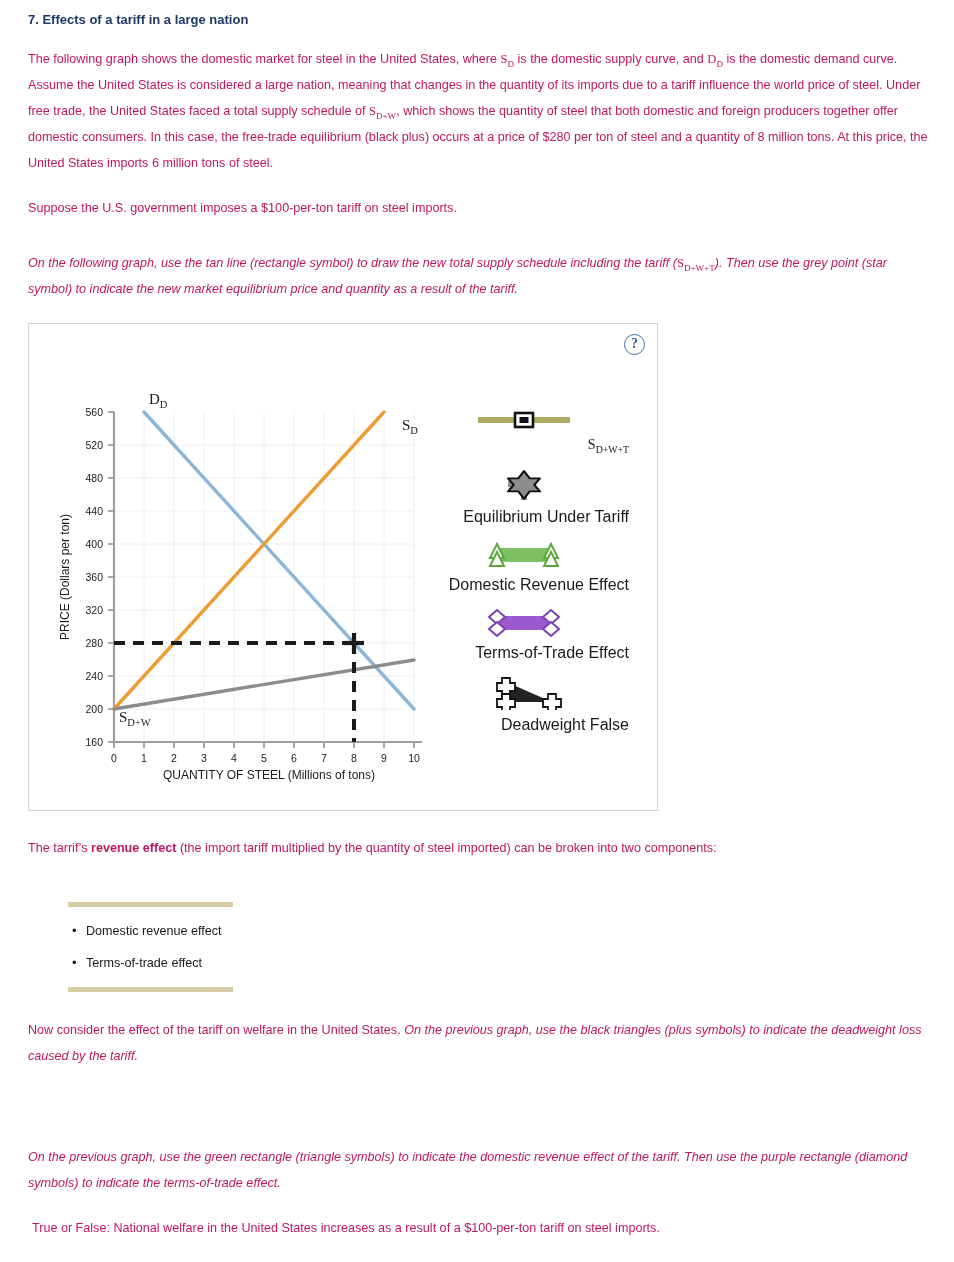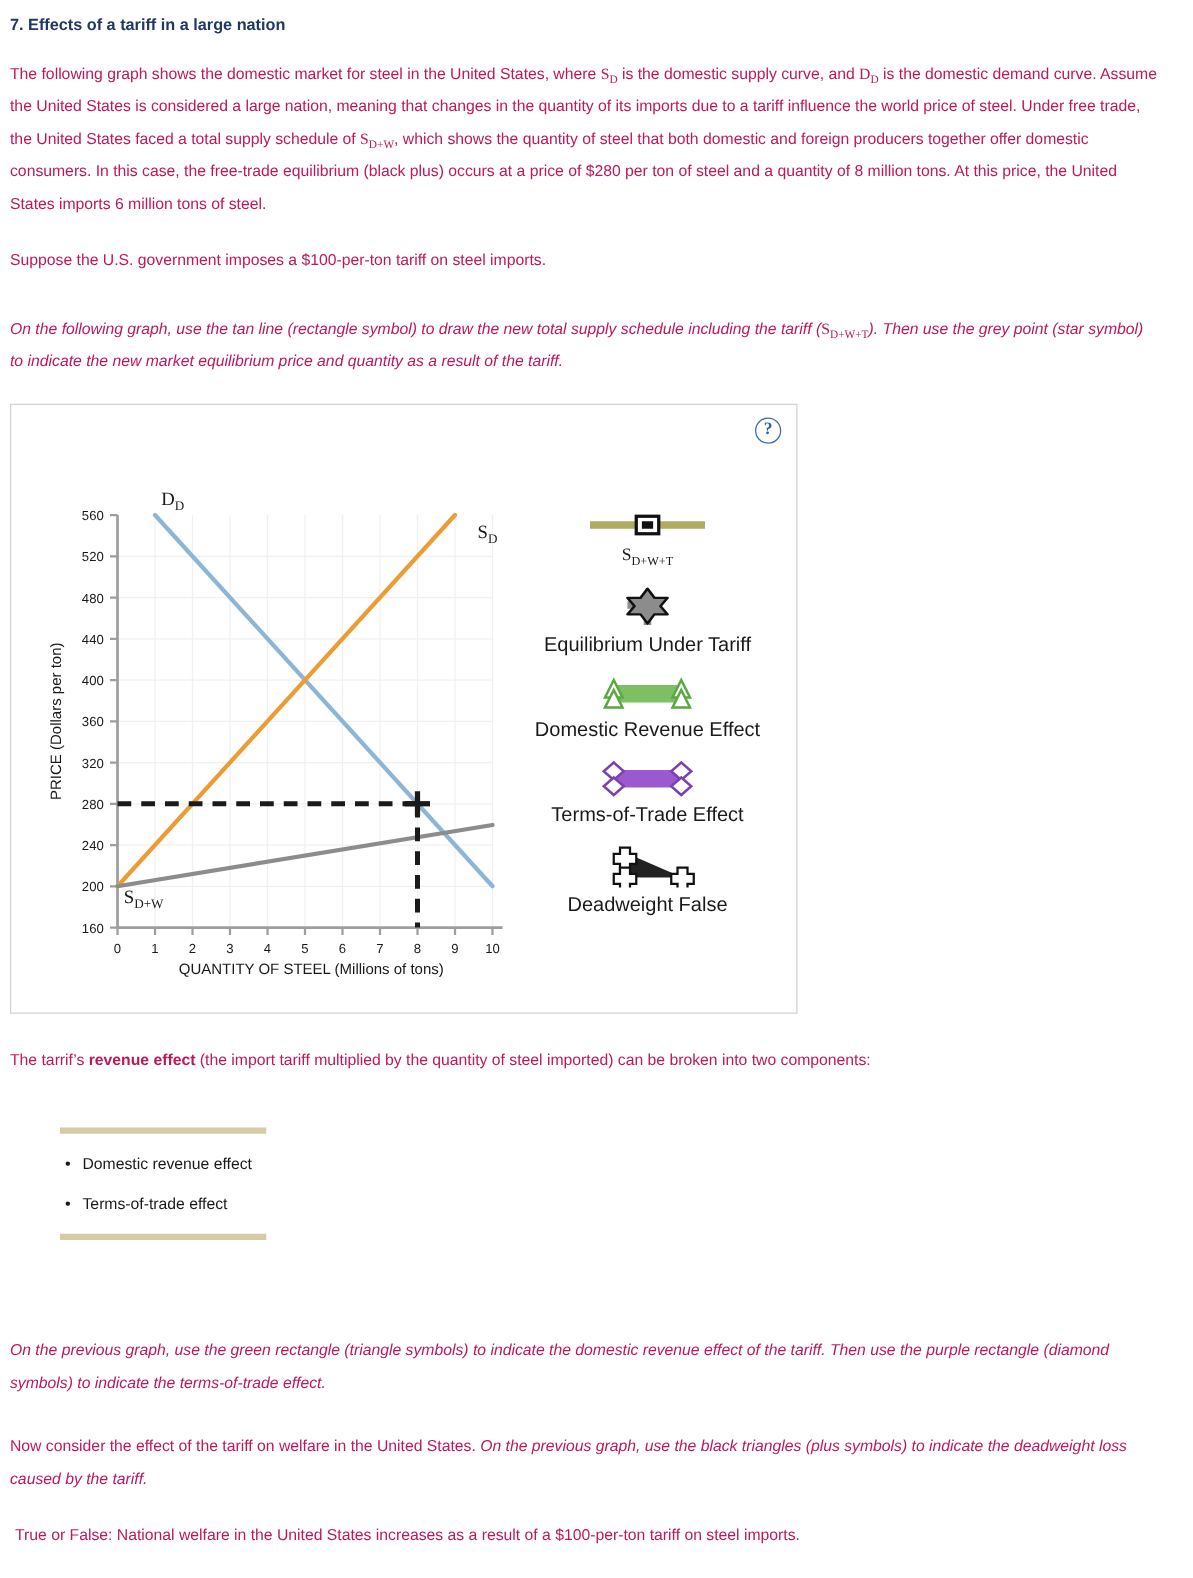--- a/index.html
+++ b/index.html
@@ -8,21 +8,21 @@
     background: #ffffff;
   }
   body {
     width: 954px; height: 1262px;
     font-family: "Liberation Sans", sans-serif;
     font-size: 12.5px;
     color: #1a1a1a;
     position: relative;
     overflow: hidden;
   }
-  .page { padding: 0 4px; }
+  .page { padding: 0 24px; }
 
   .q-title {
     font-size: 13px;
     font-weight: bold;
     color: #1f3864;
     margin: 12px 0 0 4px;
   }
 
   p.body-text {
     margin: 20px 0 0 4px;
@@ -62,23 +62,23 @@
     font-family: "Liberation Serif", serif;
     cursor: pointer;
   }
 
   .plot-wrap { position: absolute; left: 0; top: 0; width: 630px; height: 488px; }
   svg.chart { display: block; }
 
   
   .legend {
     position: absolute;
-    left: 404px; top: 85px;
+    left: 390px; top: 85px;
     width: 210px;
-    text-align: center;
+    text-align: right;
   }
   .legend-item { margin-bottom: 4px; }
   .legend-label {
     font-size: 16px;
     color: #1a1a1a;
     margin: 6px 0 14px 0;
     font-family: "Liberation Sans", sans-serif;
   }
   .legend-label.sub-style {
     font-family: "Liberation Serif", serif;
@@ -305,19 +305,19 @@
 
   <div style="margin-top:42px">
     <div class="divider-bar"></div>
     <ul class="effects">
       <li>Domestic revenue effect</li>
       <li>Terms-of-trade effect</li>
     </ul>
     <div class="divider-bar"></div>
   </div>
 
+  <p class="body-text" style="margin-top:26px"><span>Now consider the effect of the tariff on welfare in the United States. </span><span class="ital">On the previous graph, use the black triangles (plus symbols) to indicate the deadweight loss caused by the tariff.</span></p>
+
   <p class="body-text ital" style="margin-top:76px">On the previous graph, use the green rectangle (triangle symbols) to indicate the domestic revenue effect of the tariff. Then use the purple rectangle (diamond symbols) to indicate the terms-of-trade effect.</p>
 
-  <p class="body-text" style="margin-top:26px"><span>Now consider the effect of the tariff on welfare in the United States. </span><span class="ital">On the previous graph, use the black triangles (plus symbols) to indicate the deadweight loss caused by the tariff.</span></p>
-
   <p class="body-text tight" style="margin-left:8px">True or False: National welfare in the United States increases as a result of a $100-per-ton tariff on steel imports.</p>
 
 </div>
 
 </body></html>

